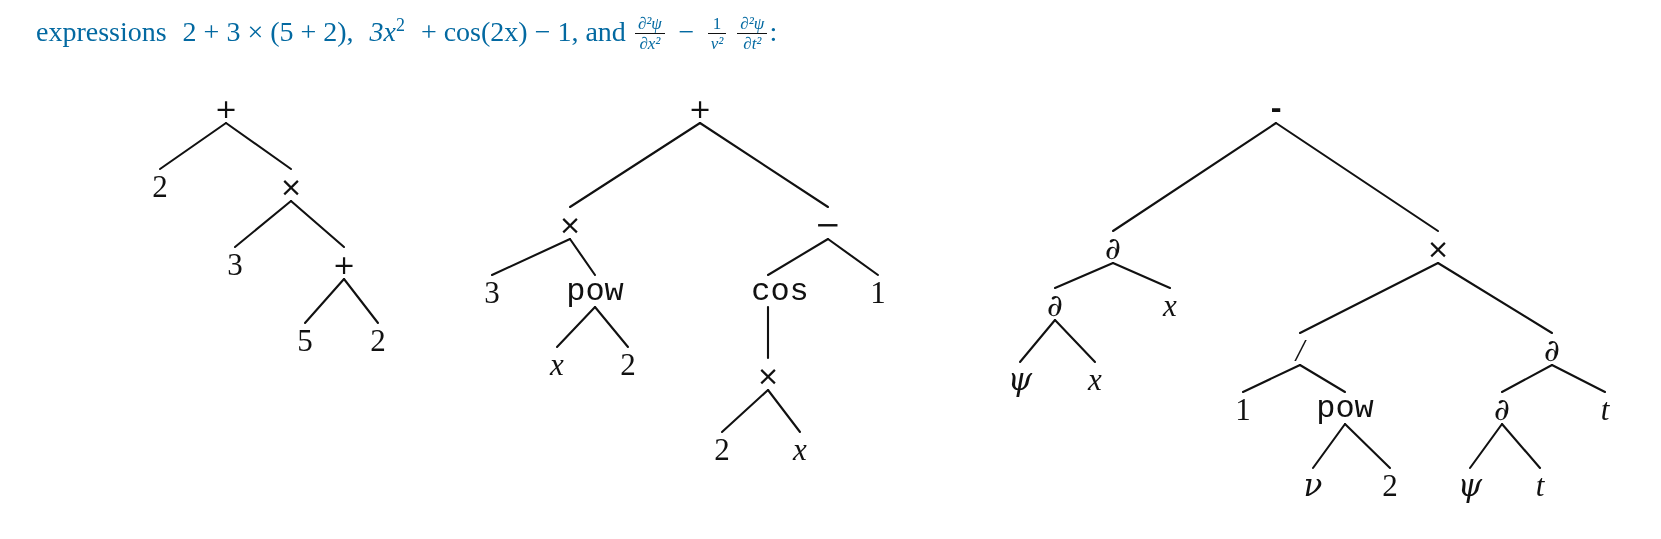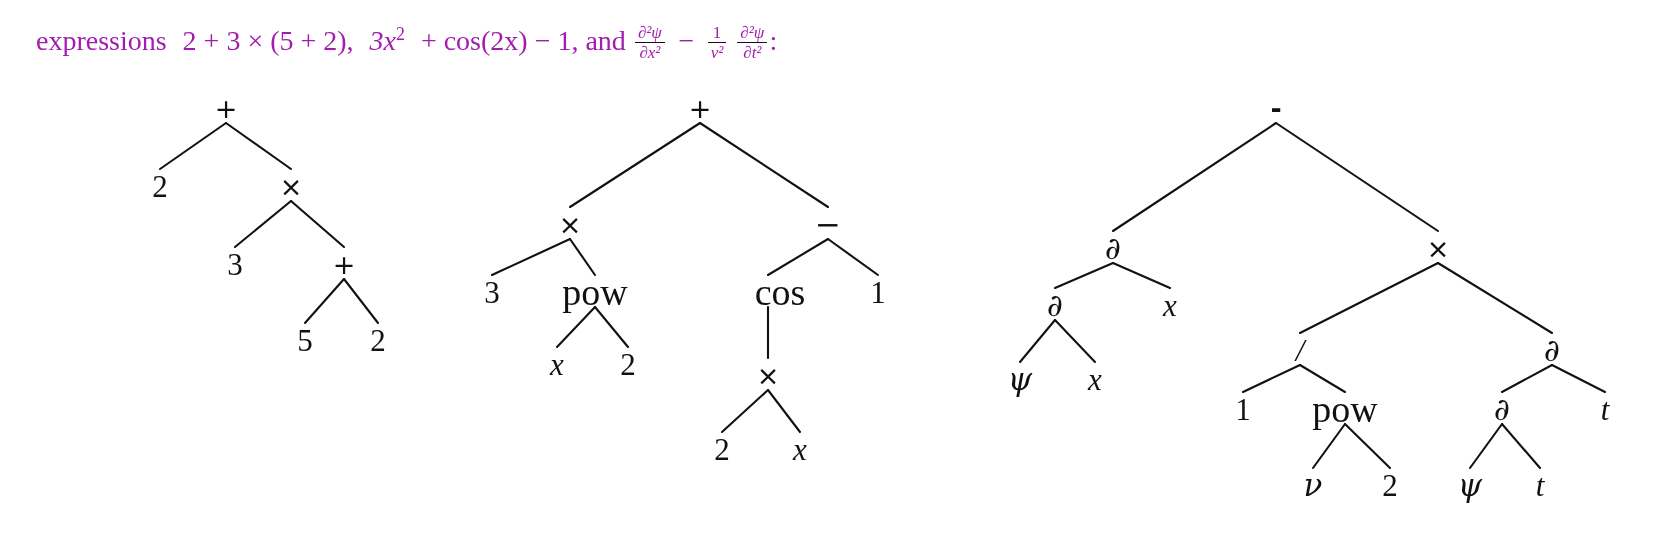--- a/index.html
+++ b/index.html
@@ -16,36 +16,36 @@
     font-family: "Liberation Serif", "DejaVu Serif", serif;
     color: #0a0a0a;
   }
   #caption {
     position: absolute;
     left: 36px;
     top: 8px;
     font-size: 28px;
     line-height: 1.25;
     white-space: nowrap;
-    color: #a21caf;
+    color: #0369a1;
   }
   #caption .mathit { font-style: italic; }
   #caption .op { padding: 0 0.16em; }
   .sup {
     font-size: 0.64em;
     vertical-align: super;
     line-height: 0;
   }
   .frac {
     display: inline-block;
     vertical-align: middle;
     text-align: center;
     font-size: 17px;
     line-height: 1.12;
-    margin: 16px 2px;
+    margin: 7px 2px;
     position: relative;
     top: -1px;
   }
   .frac .num { display: block; padding: 0 3px; }
   .frac .den { display: block; border-top: 1.2px solid #111; padding: 0 3px; }
   .trees-layer {
     position: absolute;
     left: 0; top: 0;
     width: 1661px;
     height: 539px;
@@ -65,21 +65,21 @@
     text-align: center;
     font-size: 31px;
     line-height: 1;
     color: #111111;
   }
   .node.ital { font-style: italic; }
   .node.sym  { font-family: "DejaVu Sans", sans-serif; font-size: 27px; }
   .node.dash { font-family: "DejaVu Sans", sans-serif; font-size: 27px; font-weight: 700; }
   .node.minus{ font-family: "DejaVu Serif", serif; font-size: 31px; }
   .node.greek{ font-family: "DejaVu Serif", serif; font-style: italic; font-size: 31px; }
-  .node.word { font-size: 38px; }
+  .node.word { font-size: 32px; font-family: Liberation Mono, monospace; }
 </style>
 </head>
 <body>
 
 <div id="page">
 
   <div id="caption">
     <span>expressions</span>
     <span class="op"> </span>
     <span>2 + 3 × (5 + 2),</span>

